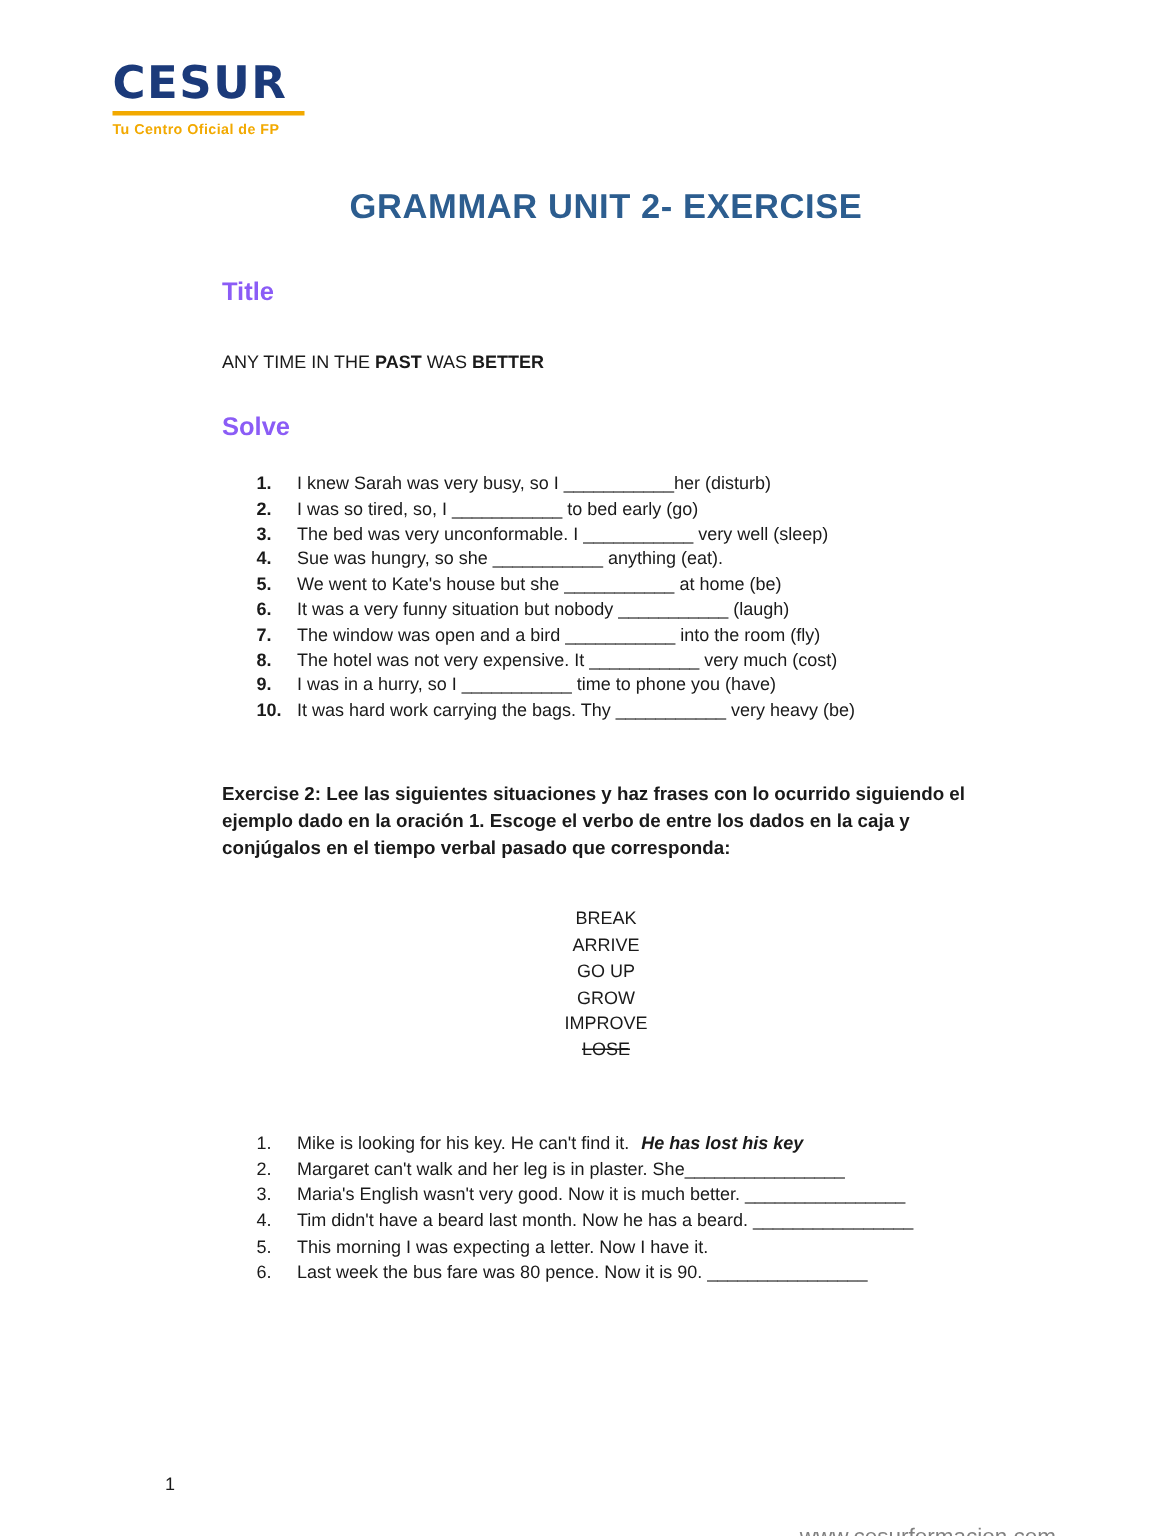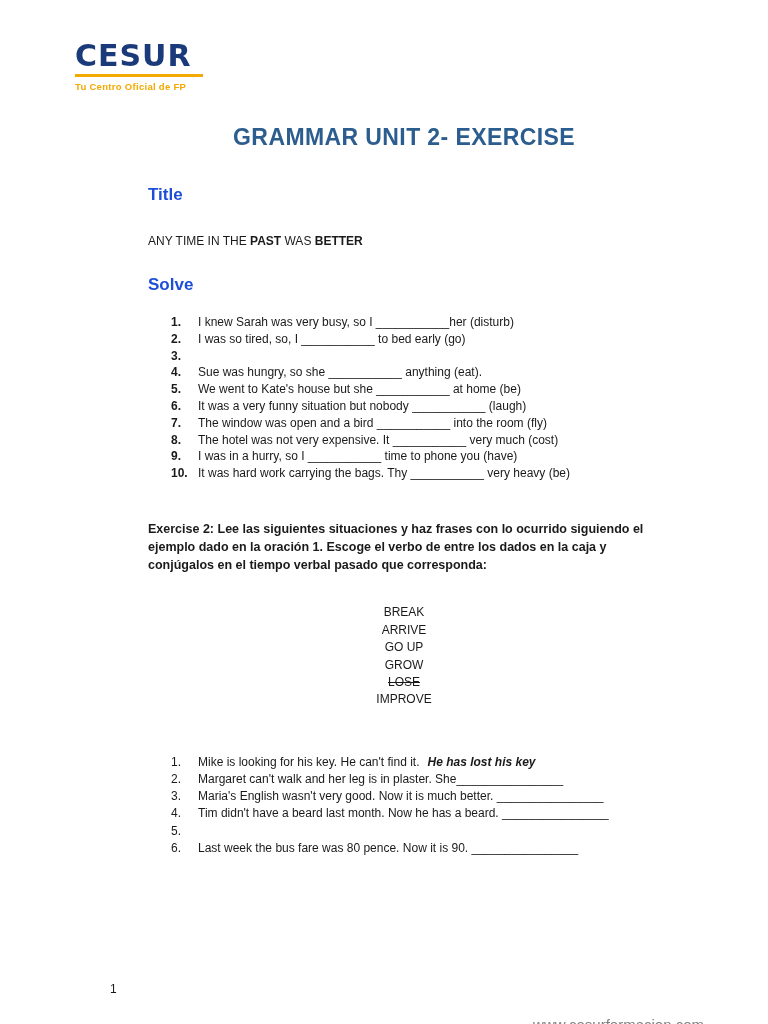--- a/index.html
+++ b/index.html
@@ -38,21 +38,21 @@
     margin: 0;
     padding-top: 108px;
     text-align: center;
     color: #2c5d8f;
     font-size: 23px;
     font-weight: bold;
     letter-spacing: 0.4px;
   }
   .content { padding: 0 108px; }
   h2.section-heading {
-    color: #1d4ed8;
+    color: #8b5cf6;
     font-size: 17px;
     font-weight: bold;
     margin: 0;
   }
   .heading-title { margin-top: 34px !important; }
   .heading-solve { margin-top: 27px !important; }
   .subtitle { font-size: 12px; margin: 29px 0 0 0; }
   .subtitle b { font-weight: bold; }
   .ex-intro {
     font-weight: bold;
@@ -119,20 +119,21 @@
       <div class="row">
           <span class="num">1.</span>
           <span>I knew Sarah was very busy, so I ___________her (disturb)</span>
         </div>
       <div class="row">
           <span class="num">2.</span>
           <span>I was so tired, so, I ___________ to bed early (go)</span>
         </div>
       <div class="row">
           <span class="num">3.</span>
+          <span>The bed was very unconformable. I ___________ very well (sleep)</span>
         </div>
       <div class="row">
           <span class="num">4.</span>
           <span>Sue was hungry, so she ___________ anything (eat).</span>
         </div>
       <div class="row">
           <span class="num">5.</span>
           <span>We went to Kate's house but she ___________ at home (be)</span>
         </div>
       <div class="row">
@@ -157,22 +158,22 @@
         </div>
     </div>
 
     <p class="ex-intro ex2-intro">Exercise 2: Lee las siguientes situaciones y haz frases con lo ocurrido siguiendo el ejemplo dado en la oración 1. Escoge el verbo de entre los dados en la caja y conjúgalos en el tiempo verbal pasado que corresponda:</p>
 
     <div class="word-box">
       <div class="word">BREAK</div>
       <div class="word">ARRIVE</div>
       <div class="word">GO UP</div>
       <div class="word">GROW</div>
+      <div class="word">IMPROVE</div>
       <div class="word struck">LOSE</div>
-      <div class="word">IMPROVE</div>
     </div>
 
     <div class="ex2-list">
       <div class="row">
           <span class="num">1.</span>
           <span><span>Mike is looking for his key. He can't find it.</span><span class="example">He has lost his key</span></span>
         </div>
       <div class="row">
           <span class="num">2.</span>
           <span>Margaret can't walk and her leg is in plaster. She________________</span>
@@ -180,20 +181,21 @@
       <div class="row">
           <span class="num">3.</span>
           <span>Maria's English wasn't very good. Now it is much better. ________________</span>
         </div>
       <div class="row">
           <span class="num">4.</span>
           <span>Tim didn't have a beard last month. Now he has a beard. ________________</span>
         </div>
       <div class="row">
           <span class="num">5.</span>
+          <span>This morning I was expecting a letter. Now I have it.</span>
         </div>
       <div class="row">
           <span class="num">6.</span>
           <span>Last week the bus fare was 80 pence. Now it is 90. ________________</span>
         </div>
     </div>
 
   </div>
 
   <div class="page-number">1</div>

